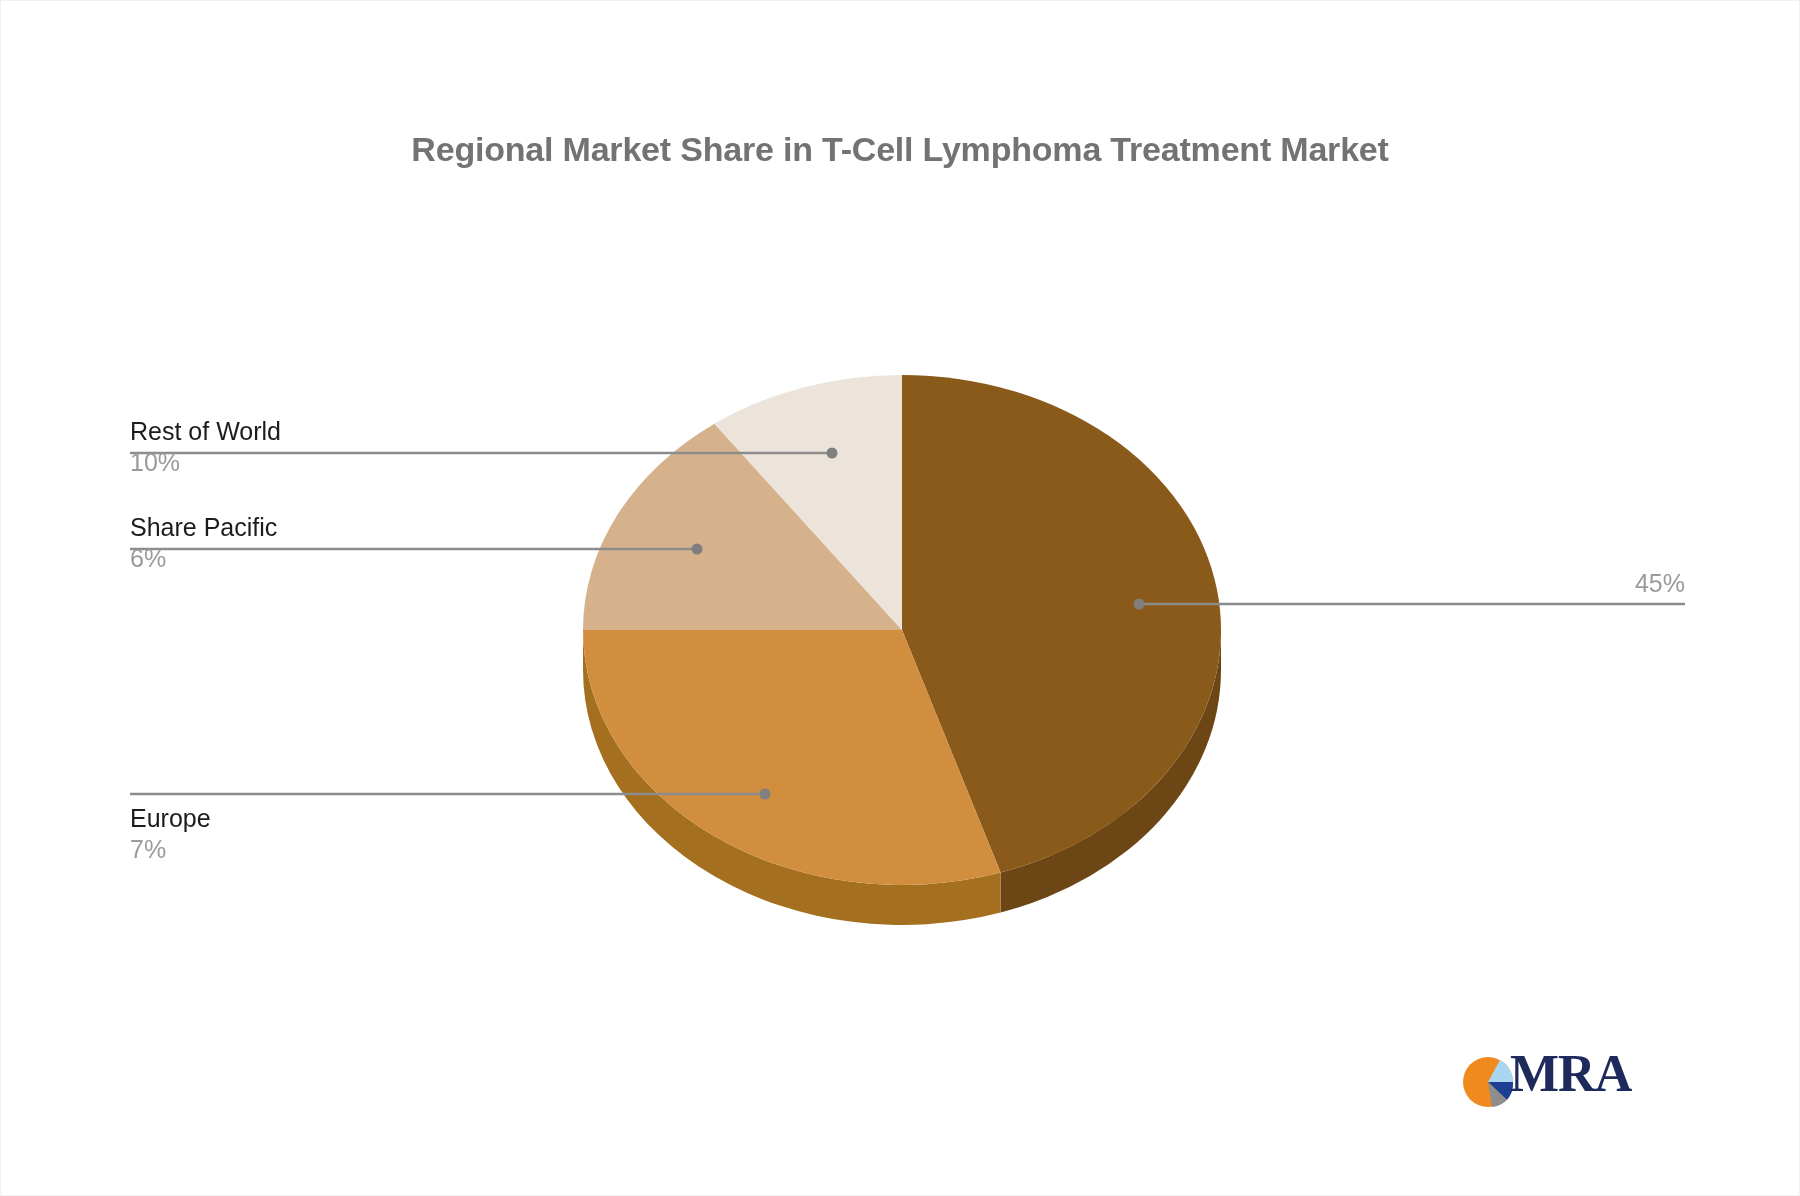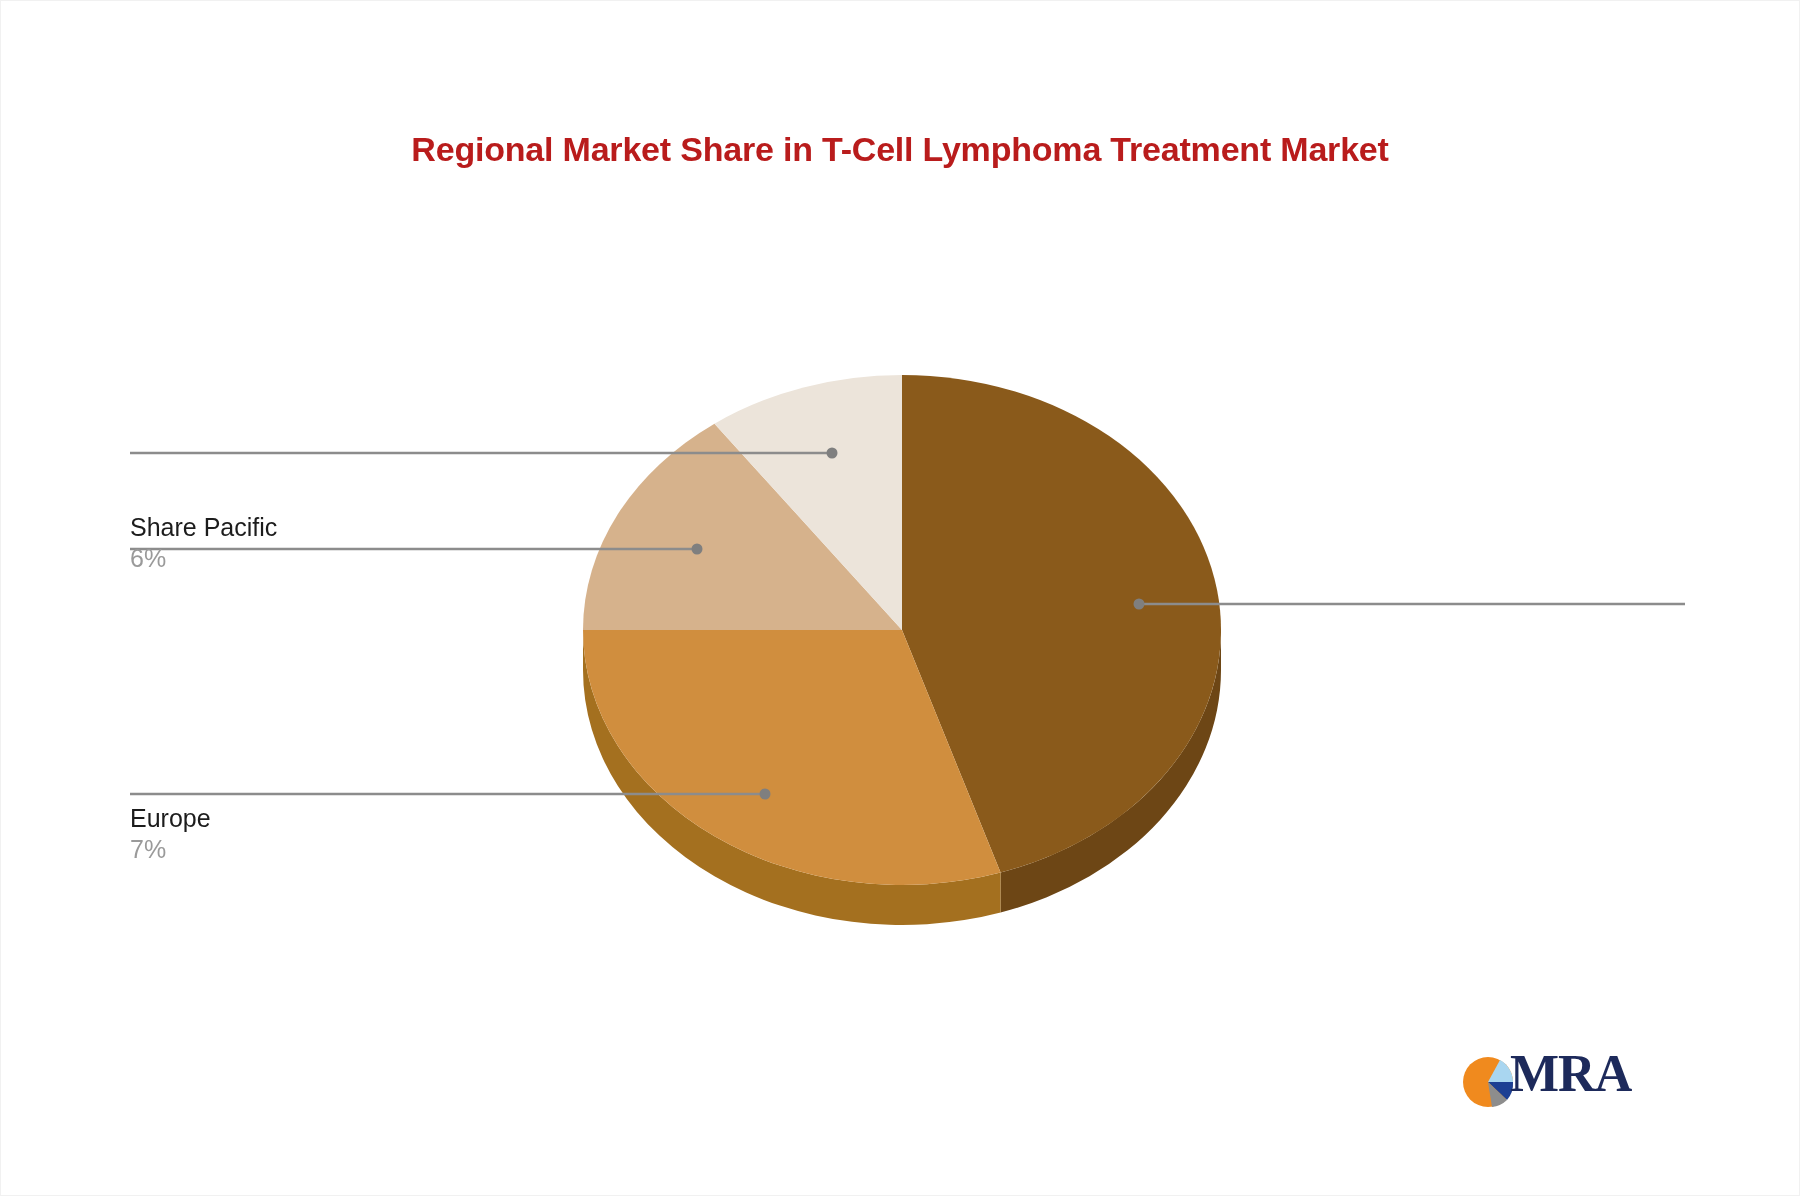--- a/index.html
+++ b/index.html
@@ -28,21 +28,21 @@
     pointer-events: none;
   }
   #chart-title {
     position: absolute;
     left: 0;
     top: 130px;
     width: 1800px;
     text-align: center;
     font-size: 34px;
     font-weight: bold;
-    color: #b91c1c;
+    color: #737373;
     letter-spacing: -0.2px;
     white-space: nowrap;
   }
   #chart-subtitle {
     position: absolute;
     left: 0;
     top: 192px;
     width: 1800px;
     text-align: center;
     font-size: 27px;
@@ -127,32 +127,37 @@
       <line x1="1138" y1="604" x2="1685" y2="604"></line>
     </g>
     <g fill="#7f7f7f">
       <circle cx="832" cy="453" r="5.5"></circle>
       <circle cx="697" cy="549" r="5.5"></circle>
       <circle cx="765" cy="794" r="5.5"></circle>
       <circle cx="1139" cy="604" r="5.5"></circle>
     </g>
   </svg>
 
+  <div class="callout left" style="left:130px; top:416px;">
+    <div class="callout-name">Rest of World</div>
+    <div class="callout-value">10%</div>
+  </div>
 
   <div class="callout left" style="left:130px; top:512px;">
     <div class="callout-name">Share Pacific</div>
     <div class="callout-value">6%</div>
   </div>
 
   <div class="callout left" style="left:130px; top:757px;margin-top:46px;">
     <div class="callout-name">Europe</div>
     <div class="callout-value">7%</div>
   </div>
 
   <div class="callout right" style="left:1185px; top:567px; width:500px;">
+    <div class="callout-value">45%</div>
   </div>
 
   <div id="logo">
     <svg id="logo-mark" width="52" height="52" viewBox="0 0 52 52">
       <circle cx="26" cy="26" r="25" fill="#f08a1e"></circle>
       <path d="M 26,26 L 51,26 A 25,25 0 0 0 38,4 Z" fill="#a9d6f0"></path>
       <path d="M 26,26 L 45,44 A 25,25 0 0 0 51,26 Z" fill="#1d3f93"></path>
       <path d="M 26,26 L 45,44 A 25,25 0 0 1 30,51 Z" fill="#8d8d8d"></path>
     </svg>
     <div id="logo-word">MRA</div>

